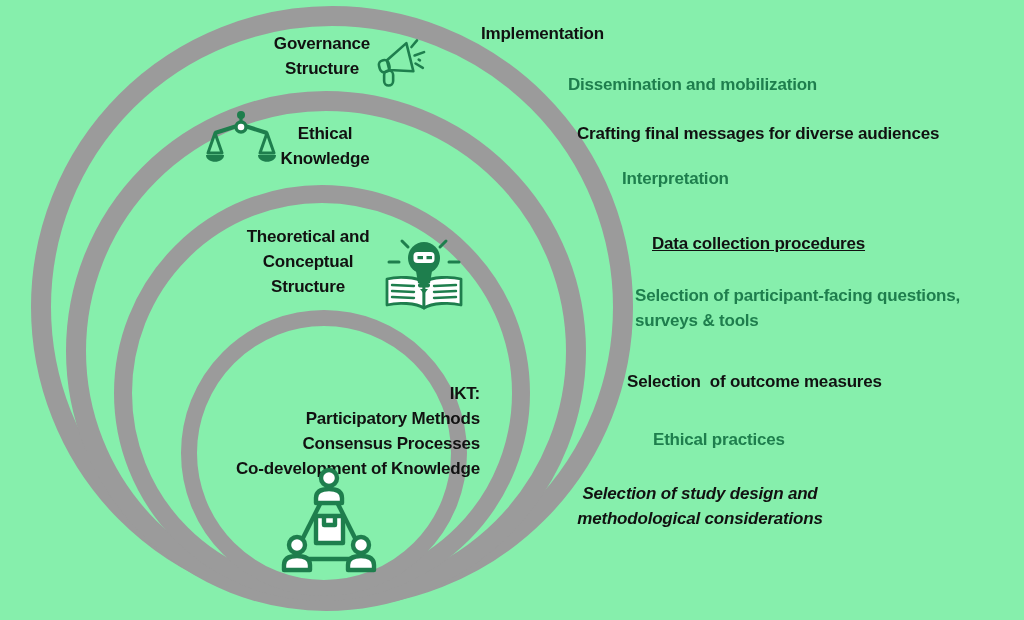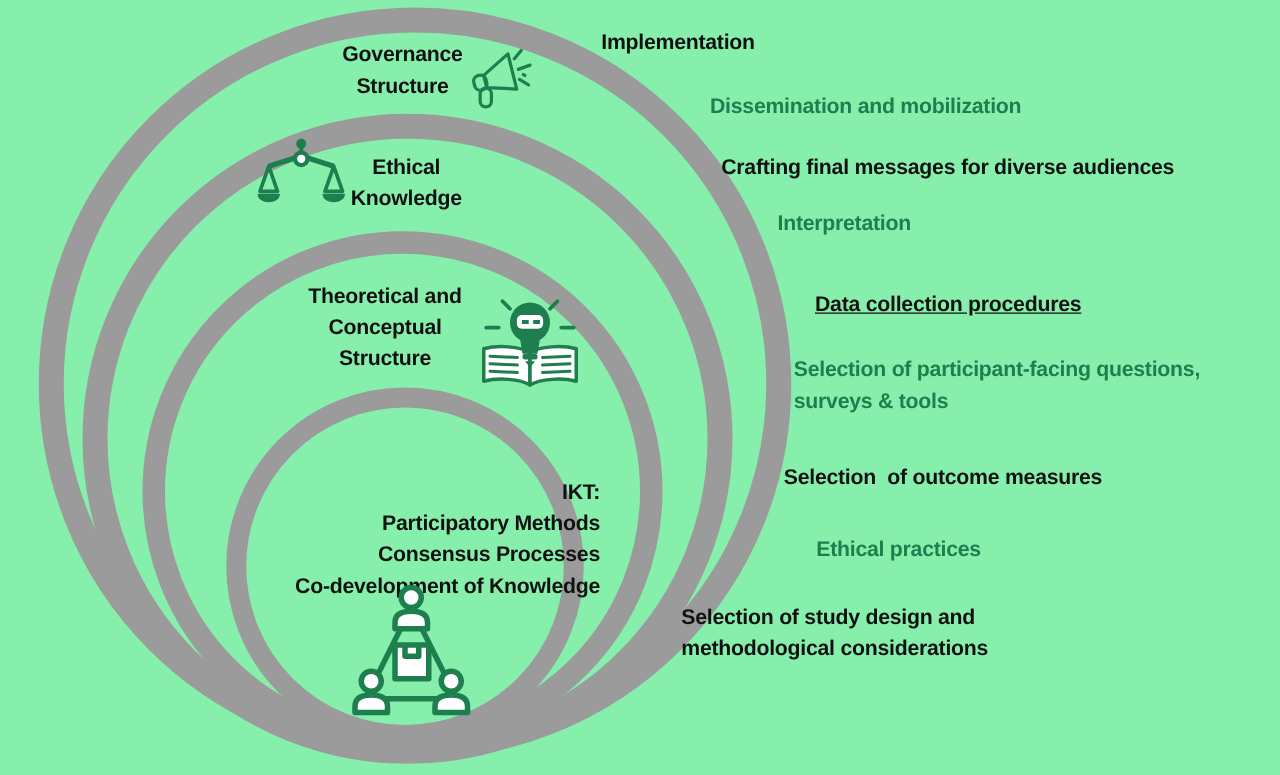--- a/index.html
+++ b/index.html
@@ -28,21 +28,21 @@
   .icon-people{left:276px;top:466px;}
   
   .a0{left:481px;top:21px;}
   .a1{left:553px;top:72px;margin-left:15px;}
   .a2{left:577px;top:121px;}
   .a3{left:622px;top:166px;}
   .a4{left:652px;top:231px;text-decoration:underline;}
   .a5{left:635px;top:283px;}
   .a6{left:627px;top:369px;}
   .a7{left:610px;top:427px;margin-left:43px;}
-  .a8{left:545px;top:481px;width:310px;text-align:left;}
+  .a8{left:545px;top:481px;width:310px;text-align:center;font-style:italic;}
   .a9{left:496px;top:557px;}
 </style>
 </head>
 <body>
 
 <div id="canvas">
 
   <svg id="rings" width="1024" height="620" viewBox="0 0 1024 620">
     <circle cx="332" cy="307" r="291" fill="none" stroke="#9b9b9b" stroke-width="20"></circle>
     <circle cx="326" cy="351" r="250" fill="none" stroke="#9b9b9b" stroke-width="20"></circle>

